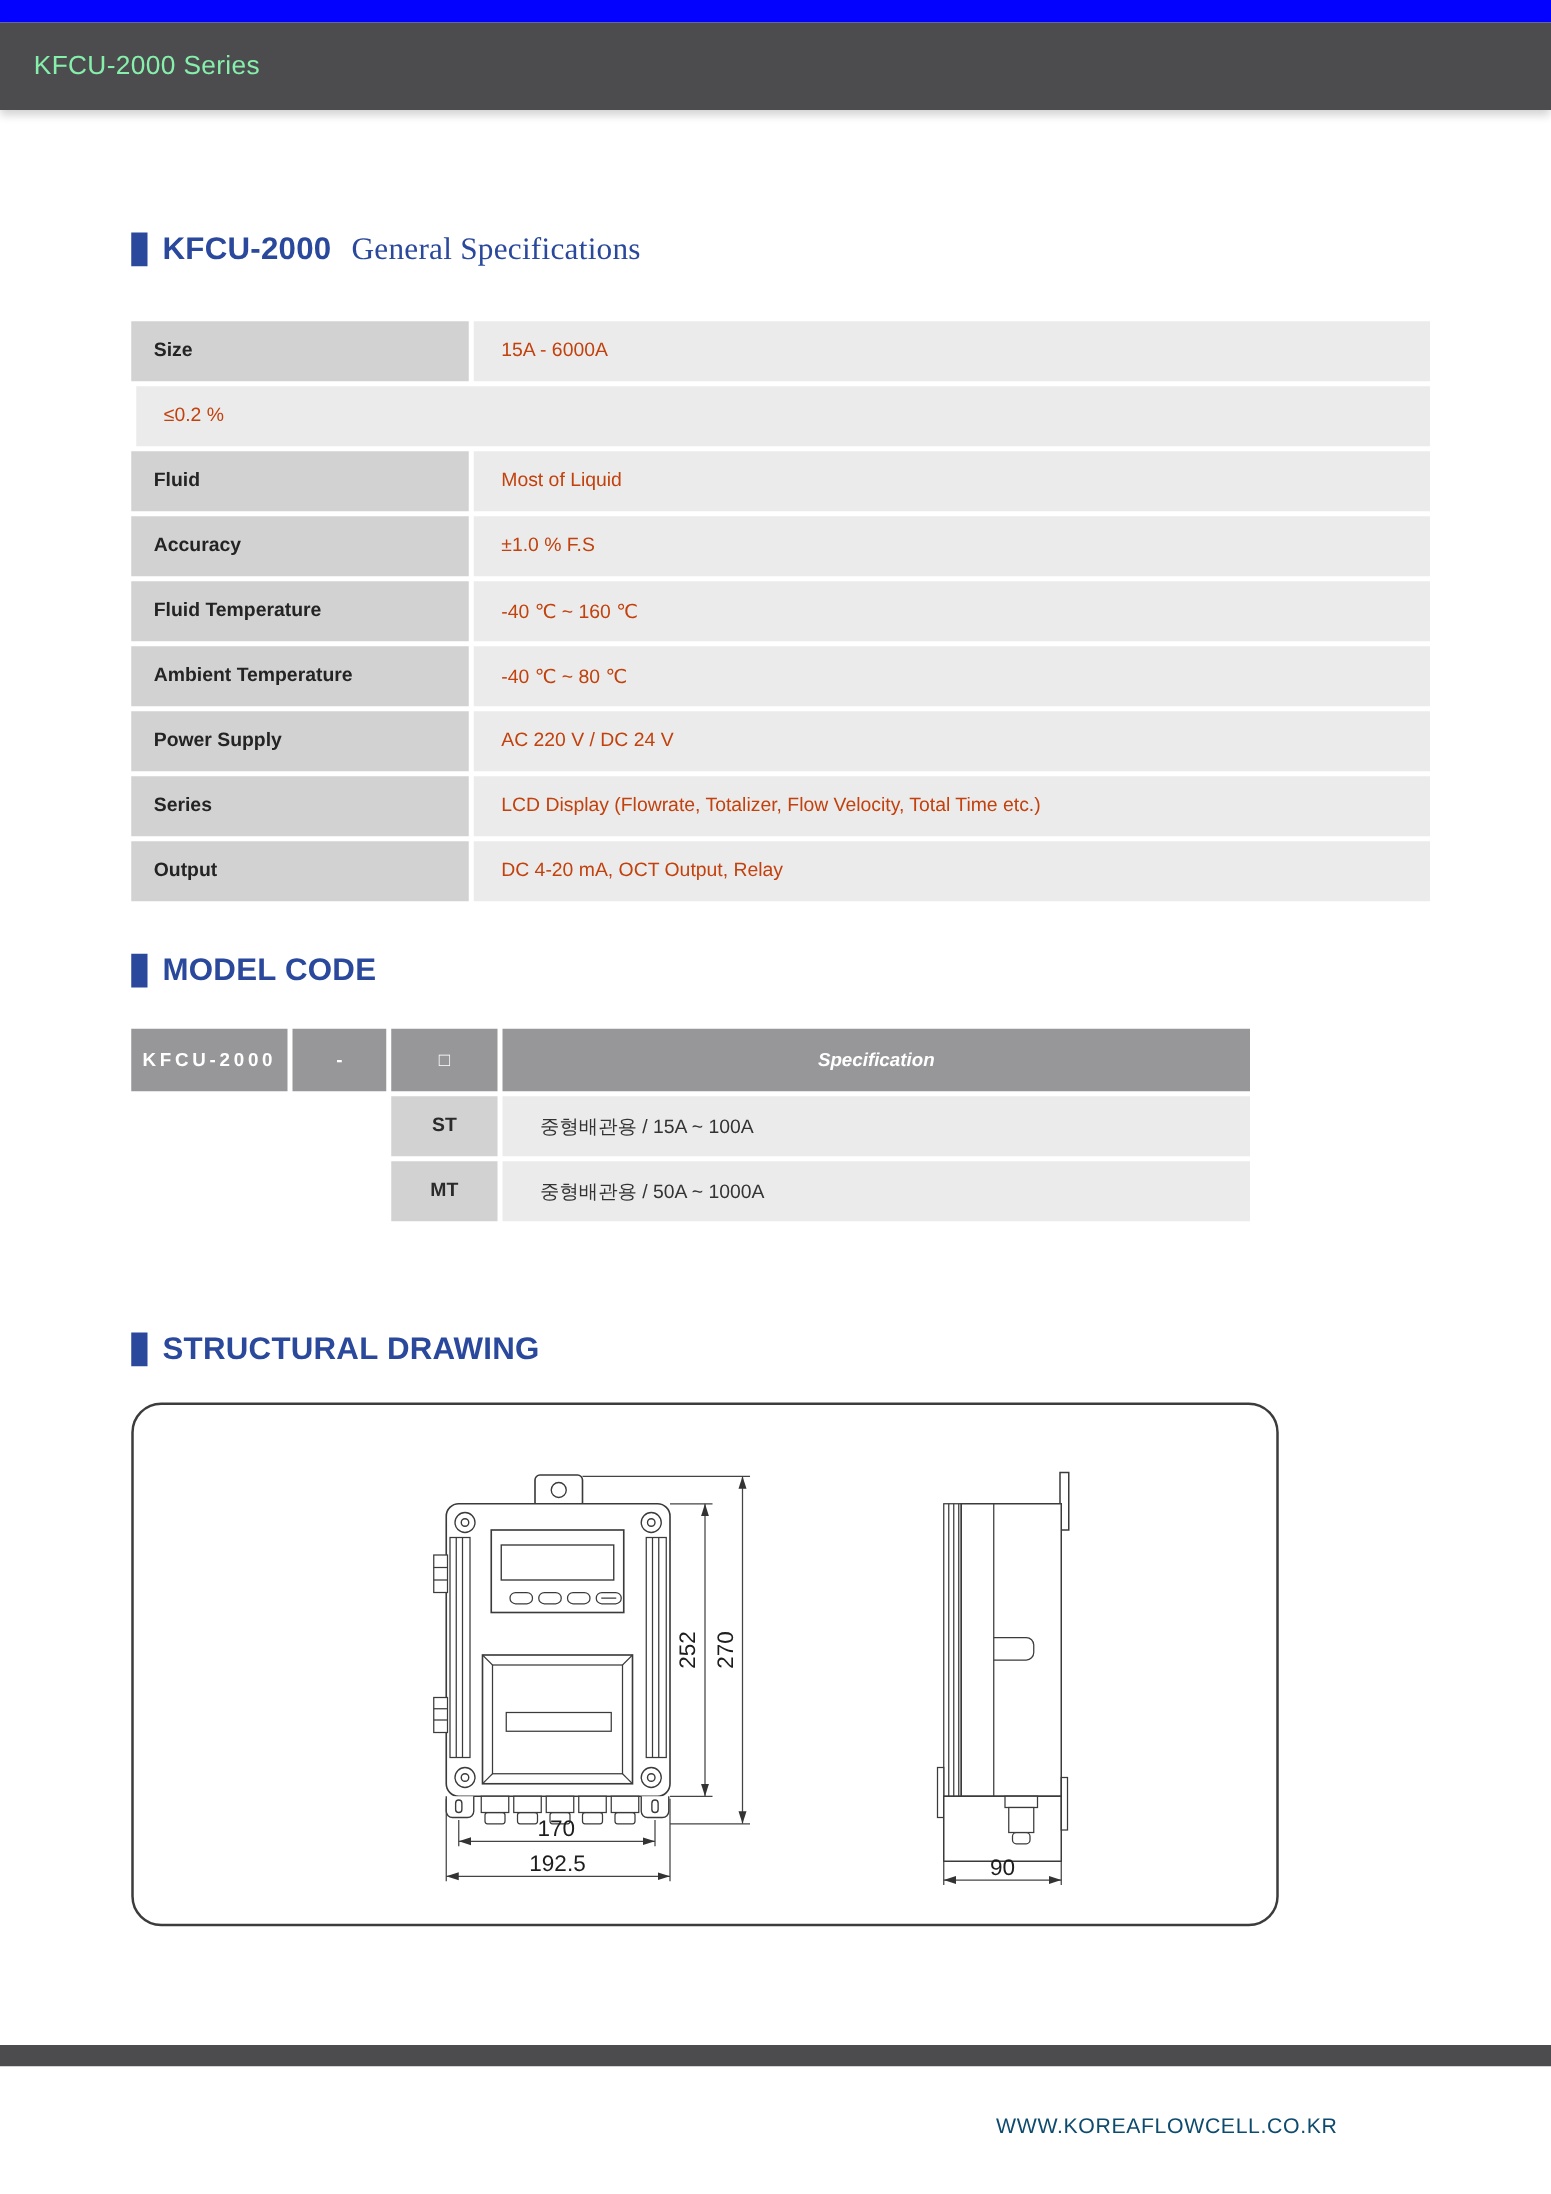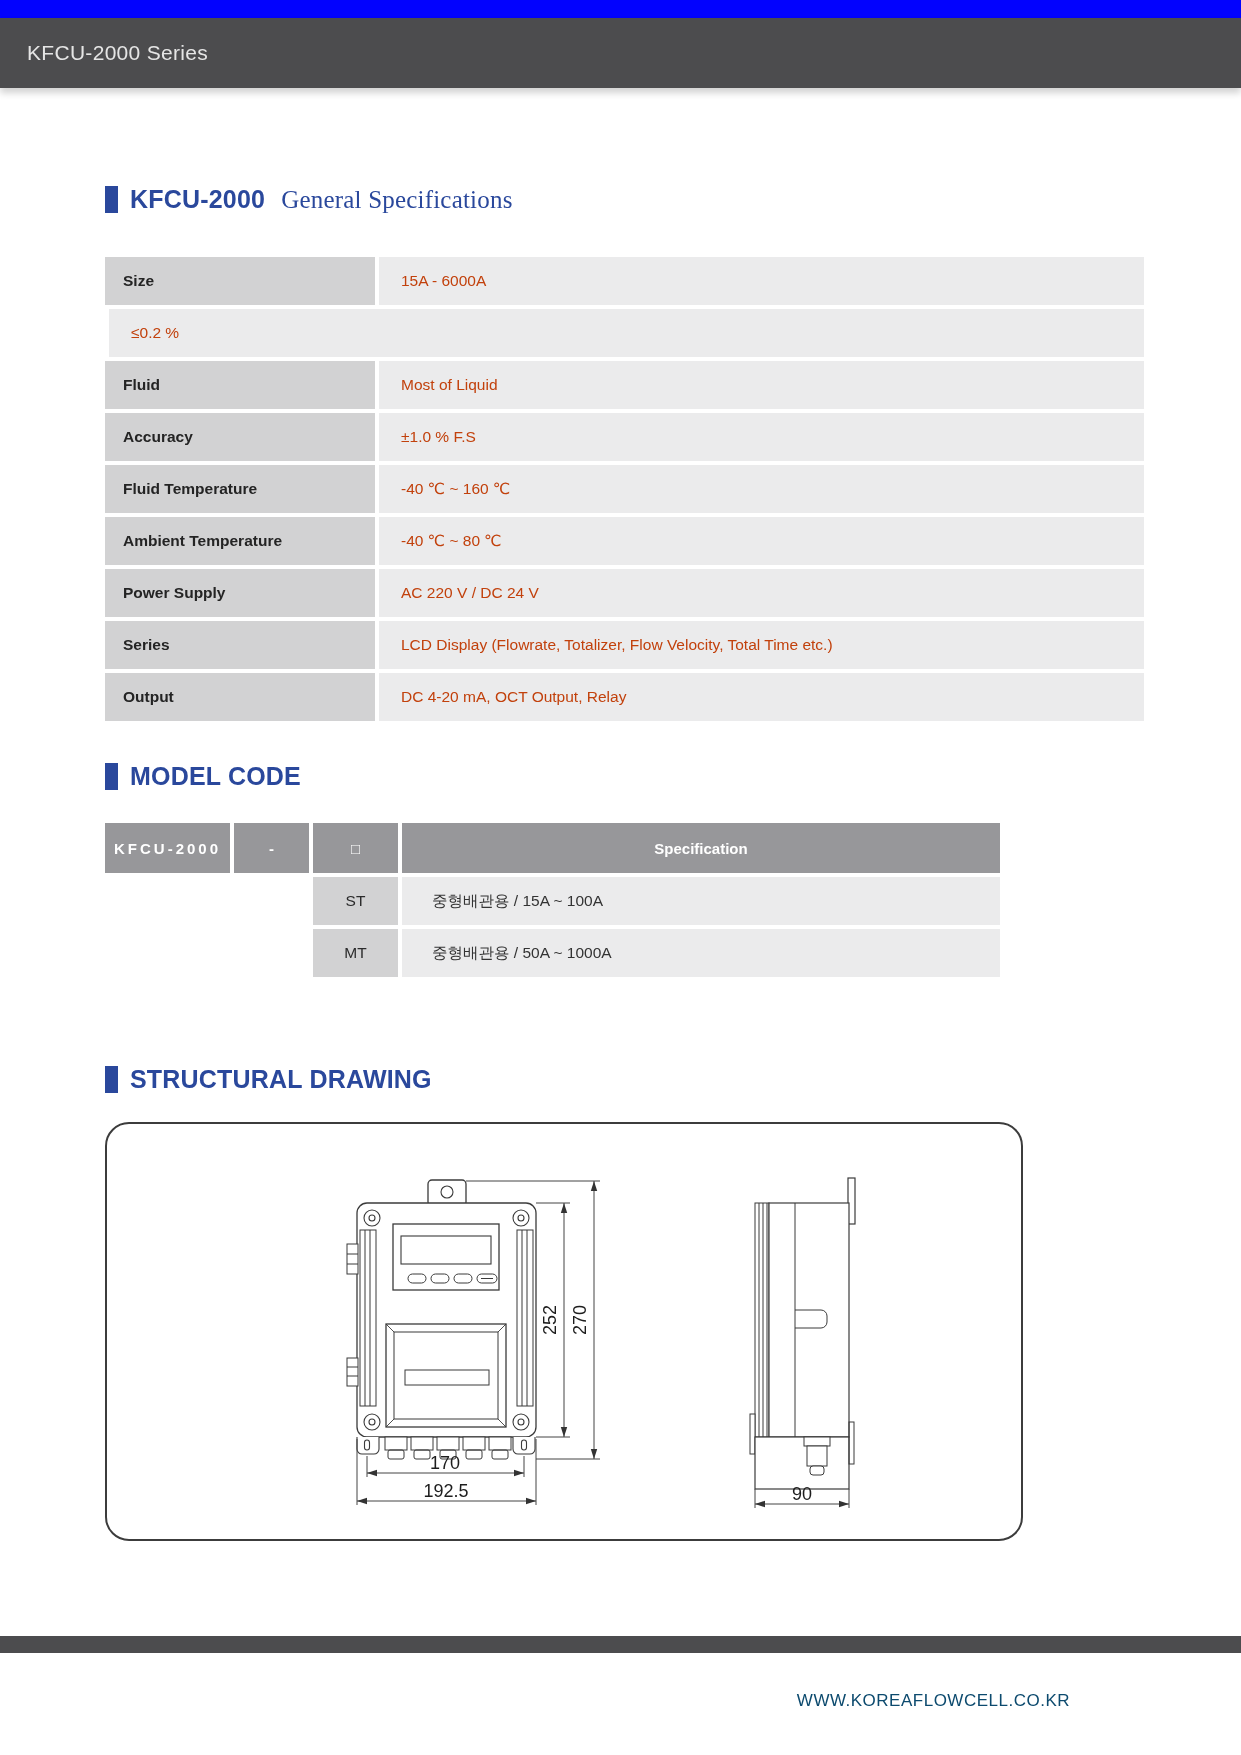--- a/index.html
+++ b/index.html
@@ -4,21 +4,21 @@
 <style>
   html,body { margin:0; padding:0; background:#fff; }
   .page {
     position:relative; width:1241px; height:1755px; overflow:hidden;
     font-family:"Liberation Sans","DejaVu Sans",sans-serif; background:#fff;
   }
   
   .top-blue { position:absolute; top:0; left:0; width:100%; height:18px; background:#0202fe; }
   .top-bar {
     position:absolute; top:18px; left:0; width:100%; height:70px; background:#4c4c4e;
-    color:#e5e5e5; display:flex; align-items:center; box-sizing:border-box; padding-left:27px;
+    color:#86efac; display:flex; align-items:center; box-sizing:border-box; padding-left:27px;
     font-size:21px; letter-spacing:.3px; box-shadow:0 5px 7px rgba(0,0,0,.18);
   }
   
   .section-title { position:absolute; left:105px; display:flex; align-items:center; color:#2a489c; }
   .section-title .bullet { width:13px; height:27px; background:#2a489c; margin-right:12px; flex:0 0 auto; }
   .t-model { font-size:25px; font-weight:bold; letter-spacing:.2px; }
   .t-rest  { font-size:25px; font-weight:normal; margin-left:16px; letter-spacing:.2px;font-family:Liberation Serif, serif; }
   .t-bold  { font-size:25px; font-weight:bold; letter-spacing:.2px; }
   .title-general { top:185px; }
   .title-model-code { top:762px; }
@@ -39,26 +39,26 @@
   
   .mc-table { position:absolute; top:823px; left:105px; width:895px; }
   .mc-header { display:flex; height:50px; }
   .mc-header > div {
     background:#97979a; color:#fff; display:flex; align-items:center; justify-content:center;
     font-size:15px; font-weight:bold;
   }
   .mc-c1 { width:125px; letter-spacing:3px; }
   .mc-c2 { width:75px; margin-left:4px; }
   .mc-c3 { width:85px; margin-left:4px; font-size:17px; }
-  .mc-c4 { flex:1; margin-left:4px; }
+  .mc-c4 { flex:1; margin-left:4px;font-style:italic; }
   .mc-row { display:flex; height:48px; margin-top:4px; }
   .mc-spacer { width:208px; flex:0 0 auto; }
   .mc-code {
     width:85px; flex:0 0 auto; background:#d2d2d3; display:flex; align-items:center;
-    justify-content:center; font-size:15.5px; color:#2b2b2b;
+    justify-content:center; font-size:15.5px; color:#2b2b2b;font-weight:bold;
   }
   .mc-spec {
     flex:1; margin-left:4px; background:#ebebec; display:flex; align-items:center;
     box-sizing:border-box; padding-left:30px; font-size:15.5px; color:#333;
   }
 
   
   .drawing-box {
     position:absolute; top:1122px; left:105px; width:918px; height:419px;
     border:2px solid #3c3c3c; border-radius:24px; box-sizing:border-box;

